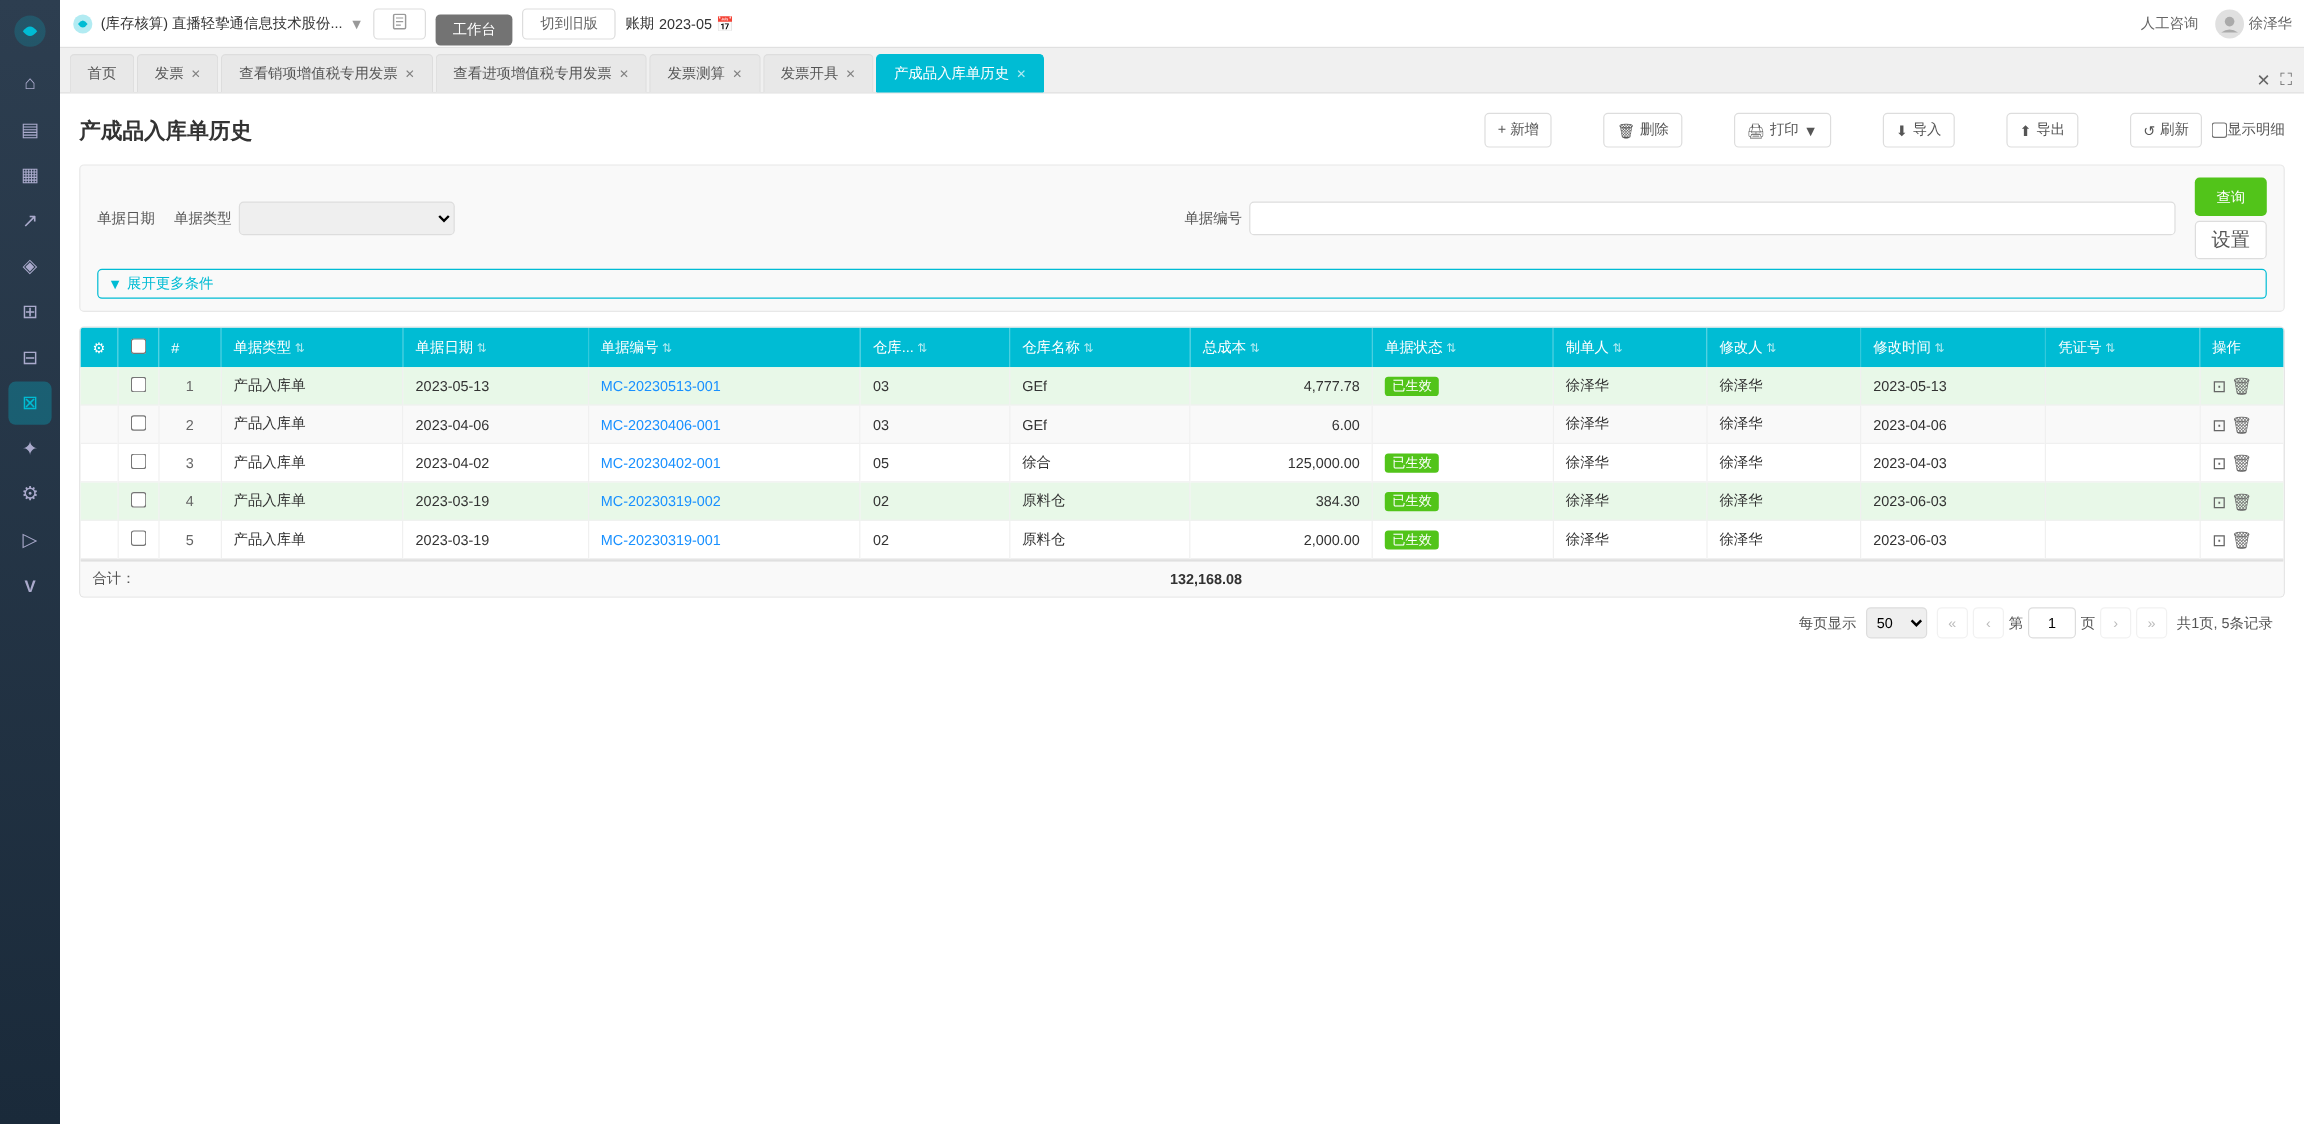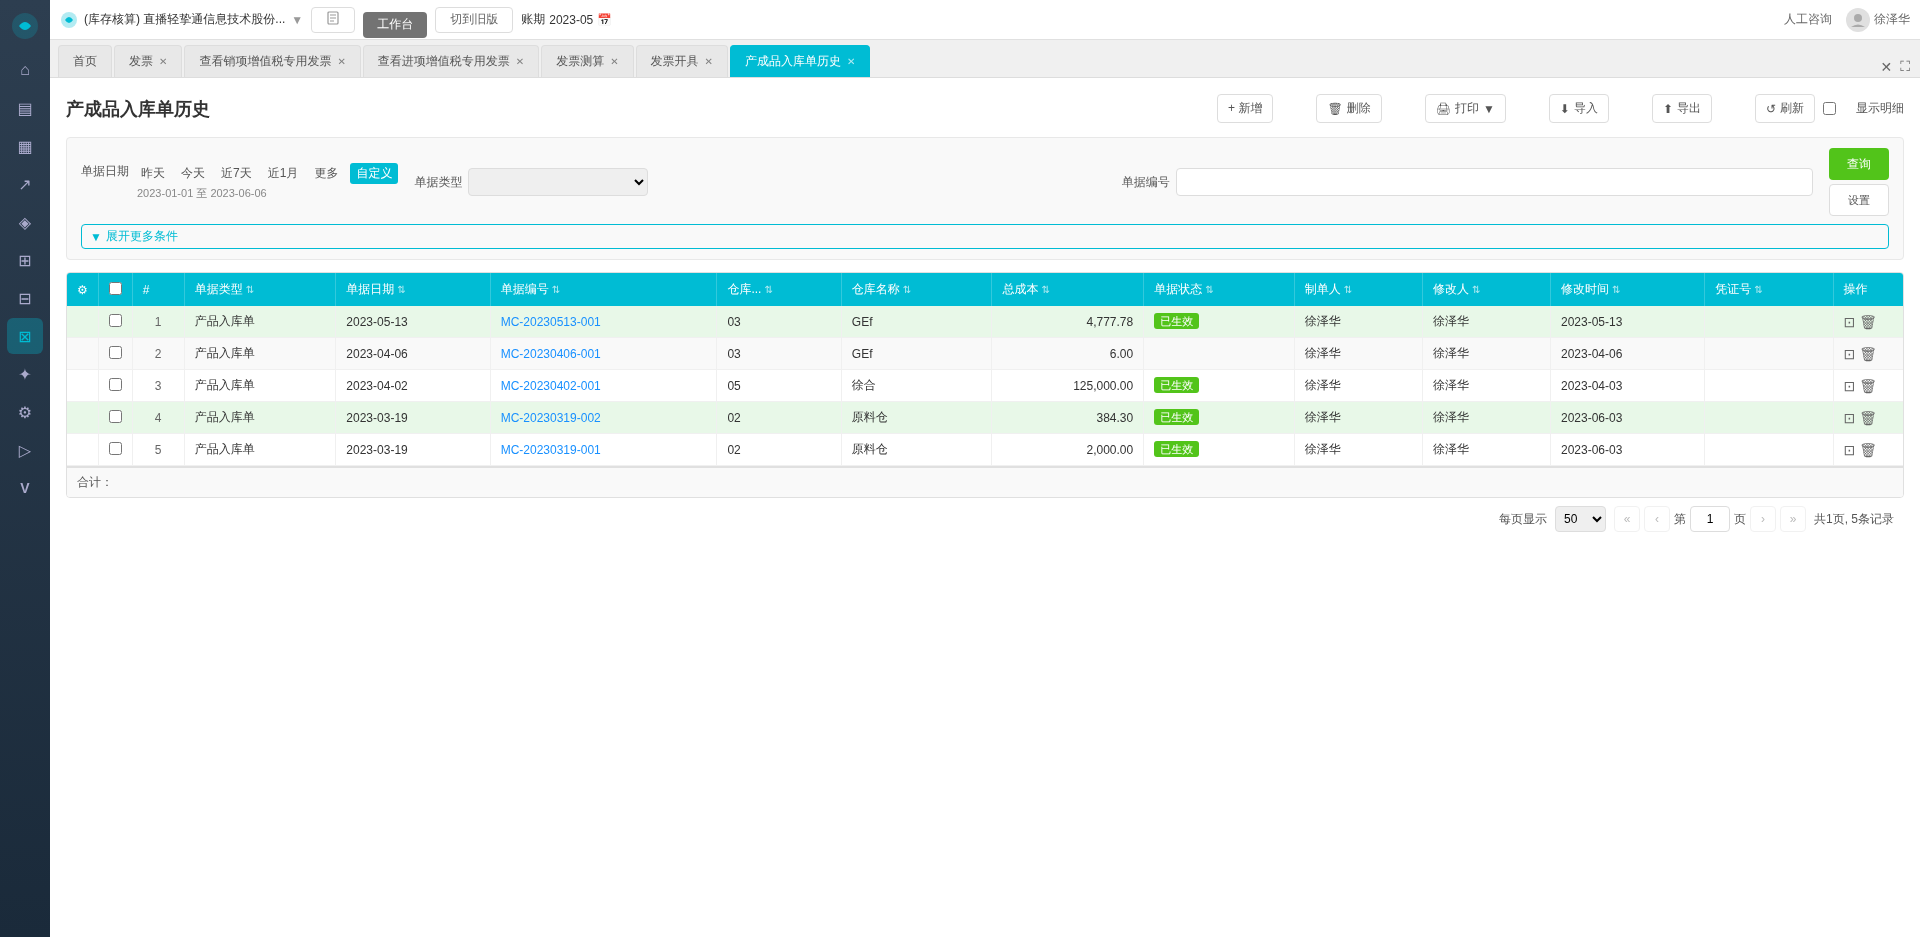--- a/index.html
+++ b/index.html
@@ -30,36 +30,36 @@
     .tab-icon-btn { cursor: pointer; color: #666; font-size: 14px; }
 
     
     .content { flex: 1; background: #fff; overflow: auto; padding: 16px; }
 
     
     .page-header { display: flex; align-items: center; justify-content: space-between; margin-bottom: 14px; }
     .page-title { font-size: 18px; font-weight: bold; color: #333; }
     .toolbar { display: flex; align-items: center; gap: 8px; }
     .toolbar-btn { display: flex; align-items: center; gap: 4px; padding: 5px 10px; border: 1px solid #ddd; background: #fff; border-radius: 4px; cursor: pointer; font-size: 12px; color: #555; margin-left: 35px; }
-    .show-detail-label { font-size: 12px; color: #555; display: flex; align-items: center; gap: 20px; }
+    .show-detail-label { font-size: 12px; color: #555; display: flex; align-items: center; gap: 0; }
     .show-detail-checkbox { cursor: pointer; }
 
     
     .filter-area { background: #f9f9f9; border: 1px solid #e8e8e8; border-radius: 4px; padding: 10px 14px; margin-bottom: 12px; }
     .filter-row { display: flex; align-items: center; gap: 16px; flex-wrap: wrap; }
     .filter-label { font-size: 12px; color: #555; white-space: nowrap; }
     .filter-date-options { display: flex; align-items: center; gap: 8px; }
     .filter-date-btn { font-size: 12px; color: #555; cursor: pointer; padding: 2px 4px; }
     .filter-date-btn.active-custom { background: #00bcd4; color: #fff; border-radius: 3px; padding: 2px 6px; }
     .filter-date-range { font-size: 11px; color: #888; margin-top: 2px; }
     .filter-select { height: 28px; border: 1px solid #ddd; border-radius: 4px; padding: 0 4px; font-size: 12px; min-width: 180px; }
     .filter-number-input { height: 28px; border: 1px solid #ddd; border-radius: 4px; padding: 0 8px; font-size: 12px; min-width: 180px; flex: 1; }
     .expand-btn { font-size: 12px; color: #00bcd4; cursor: pointer; display: flex; align-items: center; gap: 4px; border: 1px solid #00bcd4; border-radius: 4px; padding: 3px 8px; }
     .query-btn { height: 32px; padding: 0 18px; background: #52c41a; color: #fff; border: none; border-radius: 4px; cursor: pointer; font-size: 12px; }
-    .setting-btn { height: 32px; padding: 0 12px; background: #fff; color: #555; border: 1px solid #ddd; border-radius: 4px; cursor: pointer; font-size: 11px; }
+    .setting-btn { height: 32px; padding: 0 12px; background: #fff; color: #555; border: 1px solid #ddd; border-radius: 4px; cursor: pointer; font-size: 16px; }
     .filter-right-btns { display: flex; flex-direction: column; gap: 4px; }
 
     
     .table-container { border: 1px solid #e0e0e0; border-radius: 4px; overflow: auto; }
     table { width: 100%; border-collapse: collapse; font-size: 12px; }
     thead tr { background: #00bcd4; color: #fff; }
     thead th { padding: 8px 10px; text-align: left; font-weight: normal; white-space: nowrap; border-right: 1px solid rgba(255,255,255,0.2); cursor: pointer; }
     thead th:last-child { border-right: none; }
     tbody tr { border-bottom: 1px solid #f0f0f0; }
     tbody tr:nth-child(even) { background: #f9f9f9; }
@@ -227,31 +227,20 @@
             <input type="checkbox" class="show-detail-checkbox" style="">
             <span>显示明细</span>
           </label>
         </div>
       </div>
 
       <div class="filter-area">
         <div class="filter-row">
           <div style="display:flex;align-items:flex-start;gap:8px;">
             <span class="filter-label">单据日期</span>
-            <div>
-              <div class="filter-date-options">
-                <span class="filter-date-btn">昨天</span>
-                <span class="filter-date-btn">今天</span>
-                <span class="filter-date-btn">近7天</span>
-                <span class="filter-date-btn">近1月</span>
-                <span class="filter-date-btn">更多</span>
-                <span class="filter-date-btn active-custom">自定义</span>
-              </div>
-              <div class="filter-date-range">2023-01-01 至 2023-06-06</div>
-            </div>
           </div>
           <div style="display:flex;align-items:center;gap:6px;flex:1;">
             <span class="filter-label">单据类型</span>
             <div style="position:relative;display:flex;align-items:center;">
               <select class="filter-select">
                 <option value=""></option>
               </select>
             </div>
           </div>
           <div style="display:flex;align-items:center;gap:6px;flex:1;">
@@ -446,20 +435,21 @@
           <span class="action-icon" title="编辑">⊡</span>
           <span class="action-icon" title="删除">🗑</span>
         </div>
       </td>
     </tr>
             </tbody>
         </table>
 
         <div class="total-row">
           <span class="total-label">合计：</span>
+          <span class="total-value">132,168.08</span>
         </div>
       </div>
 
       <div class="pagination">
         <span>每页显示</span>
         <select class="page-size-select">
           <option value="20">20</option>
           <option value="50" selected="">50</option>
           <option value="100">100</option>
         </select>

